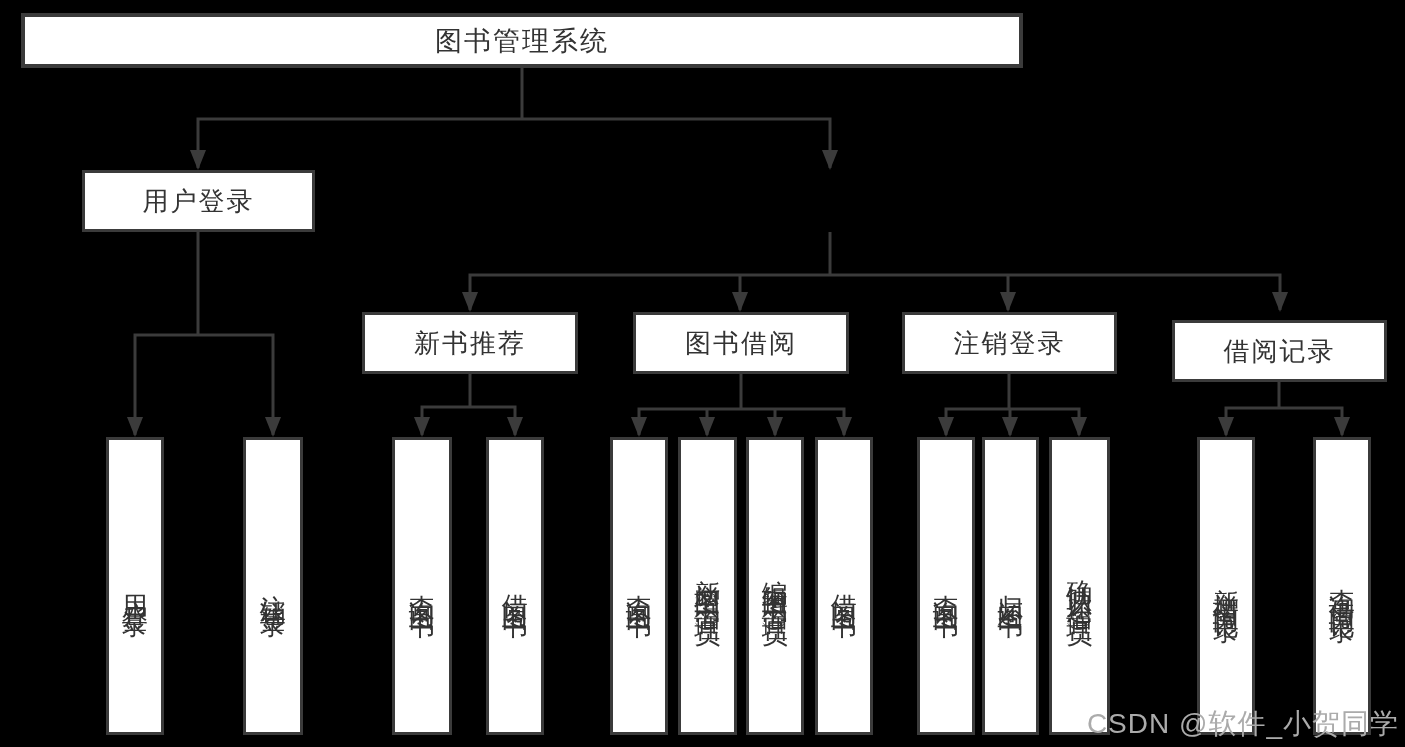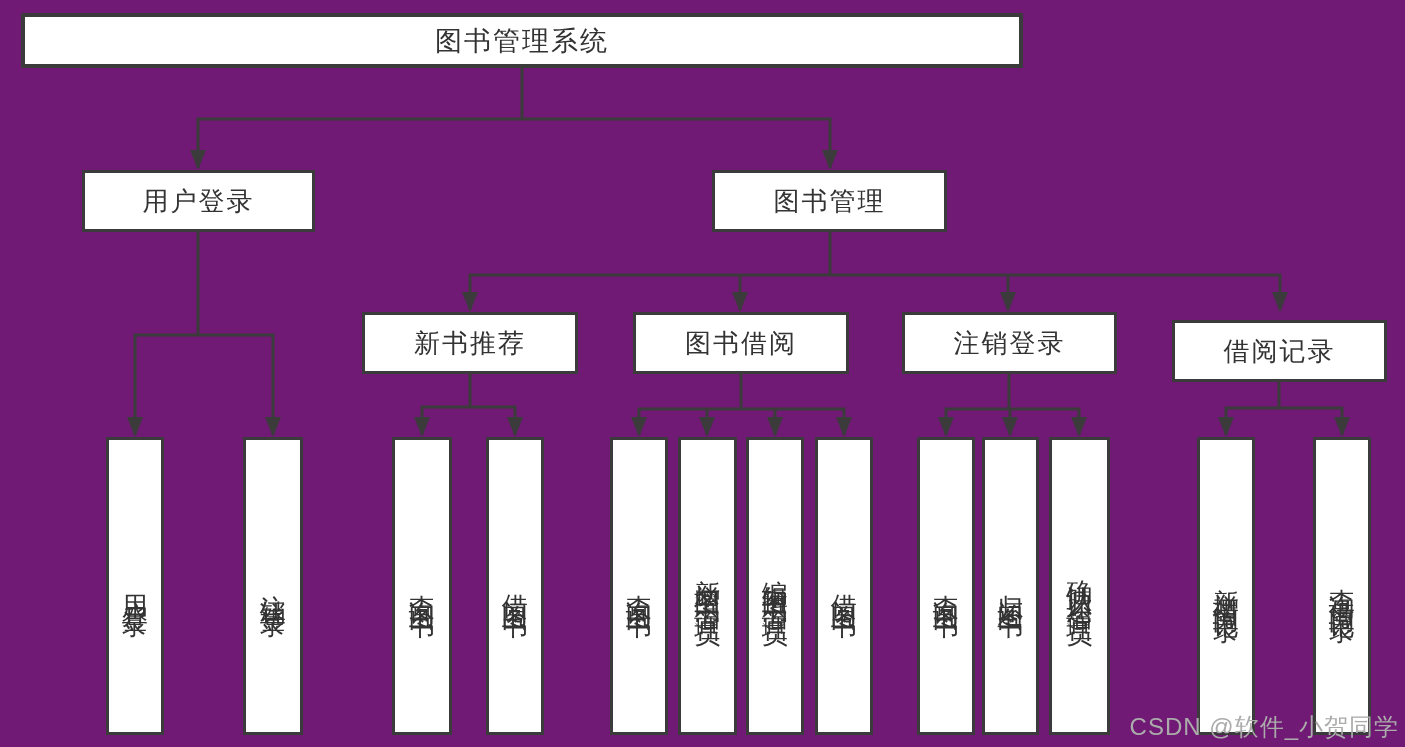--- a/index.html
+++ b/index.html
@@ -1,36 +1,36 @@
 <!DOCTYPE html>
 <html><head>
 <meta charset="utf-8">
 <style>
   html,body { margin:0; padding:0; background:#ffffff; }
   .canvas {
-    position:relative; width:1405px; height:747px; background:#701a75;
+    position:relative; width:1405px; height:747px; background:#000000;
     font-family:"Liberation Sans", sans-serif; overflow:hidden;
   }
   .node {
     position:absolute; box-sizing:border-box;
     border:3px solid #3b3b3b; background:#ffffff; color:#333333;
     display:flex; align-items:center; justify-content:center;
     z-index:2;
   }
   .node.root { border-width:4px; font-size:27px; letter-spacing:2px; }
   .node.h  { font-size:26px; letter-spacing:2px; }
   .node.v  {
     writing-mode:vertical-rl; text-orientation:mixed;
     font-size:26px; letter-spacing:6px; line-height:1.1;
     text-align:center;
   }
   svg.connectors { position:absolute; left:0; top:0; z-index:1; }
   .watermark {
     position:absolute; right:6px; bottom:4px;
-    font-size:24px; color:#ababab; letter-spacing:1px; z-index:5;
+    font-size:28px; color:#ababab; letter-spacing:1px; z-index:5;
     font-family:"Liberation Sans", sans-serif;
   }
 </style>
 </head>
 <body>
 
 <div class="canvas">
 
   <svg class="connectors" width="1405" height="747" viewBox="0 0 1405 747">
     <g stroke="#3b3b3b" stroke-width="3" fill="none">
@@ -75,21 +75,20 @@
       <polygon points="1071,417 1087,417 1079,437"></polygon>
 
       <polygon points="1218,417 1234,417 1226,437"></polygon>
       <polygon points="1334,417 1350,417 1342,437"></polygon>
     </g>
   </svg>
 
   <div class="node root" style="left:21px; top:13px; width:1002px; height:55px;">图书管理系统</div>
 
   <div class="node h" style="left:82px; top:170px; width:233px; height:62px;">用户登录</div>
-  <div class="node h" style="left:712px; top:170px; width:235px; height:62px;">图书管理</div>
 
   <div class="node h" style="left:362px; top:312px; width:216px; height:62px;text-align:right;">新书推荐</div>
   <div class="node h" style="left:633px; top:312px; width:216px; height:62px;text-align:right;">图书借阅</div>
   <div class="node h" style="left:902px; top:312px; width:215px; height:62px;">注销登录</div>
   <div class="node h" style="left:1172px; top:312px; width:215px; height:62px;margin-top:8px;">借阅记录</div>
 
   <div class="node v" style="left:106px; top:437px; width:58px; height:298px;">用户登录</div>
   <div class="node v" style="left:243px; top:437px; width:60px; height:298px;">注销登录</div>
 
   <div class="node v" style="left:392px; top:437px; width:60px; height:298px;">查询图书</div>

